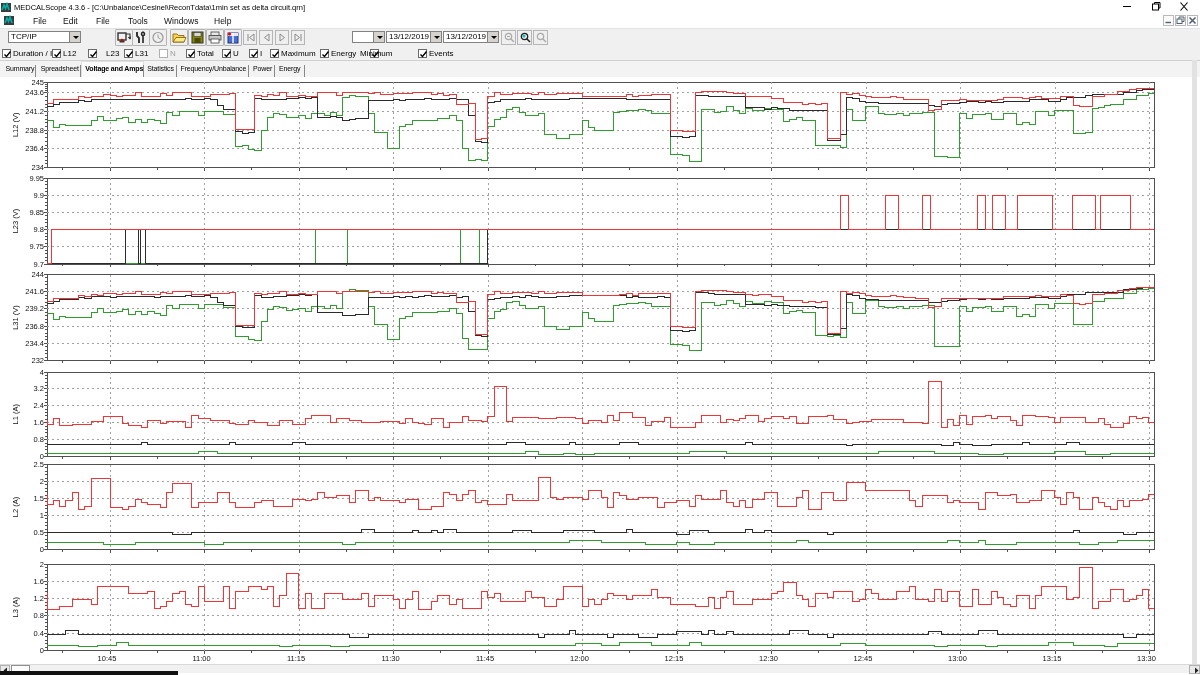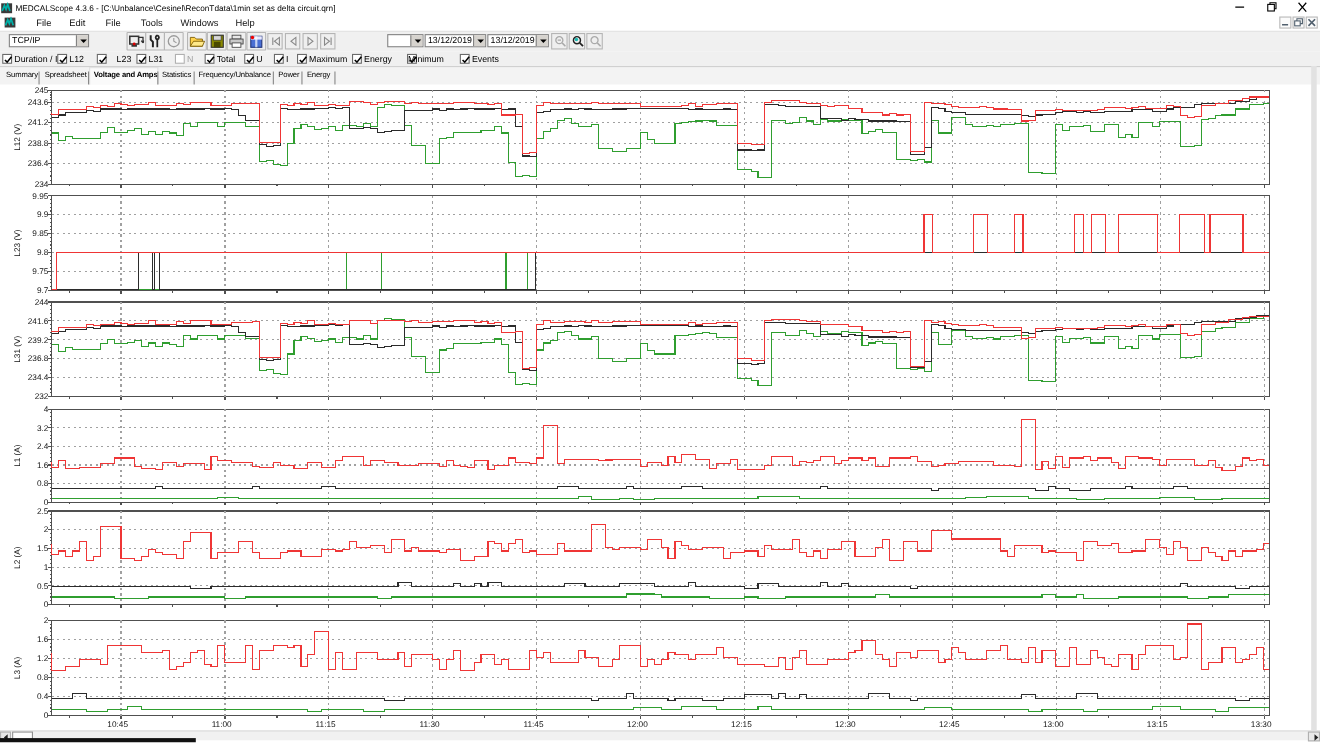--- a/index.html
+++ b/index.html
@@ -224,21 +224,21 @@
     <svg width="9" height="9" viewBox="0 0 9 9">
       <path d="M1.5 4.5 L3.5 6.5 L7.5 1.5" stroke="#000" stroke-width="1.4" fill="none"></path>
     </svg>
   </div>
 <div class="cblabel" style="left:331px;top:49px;">Energy</div>
 <div class="cb" style="left:370px;top:49px;">
     <svg width="9" height="9" viewBox="0 0 9 9">
       <path d="M1.5 4.5 L3.5 6.5 L7.5 1.5" stroke="#000" stroke-width="1.4" fill="none"></path>
     </svg>
   </div>
-<div class="cblabel" style="left:371px;top:49px;">Minimum</div>
+<div class="cblabel" style="left:360px;top:49px;">Minimum</div>
 <div class="cb" style="left:418px;top:49px;">
     <svg width="9" height="9" viewBox="0 0 9 9">
       <path d="M1.5 4.5 L3.5 6.5 L7.5 1.5" stroke="#000" stroke-width="1.4" fill="none"></path>
     </svg>
   </div>
 <div class="cblabel" style="left:429px;top:49px;">Events</div>
 
 <div class="abs tabrow">
   <div style="position:absolute;left:81px;top:0px;width:63px;height:17px;background:#fafafa;border:1px solid #e0e0e0;border-bottom:none"></div>
   <span style="left:5.5px">Summary</span>

